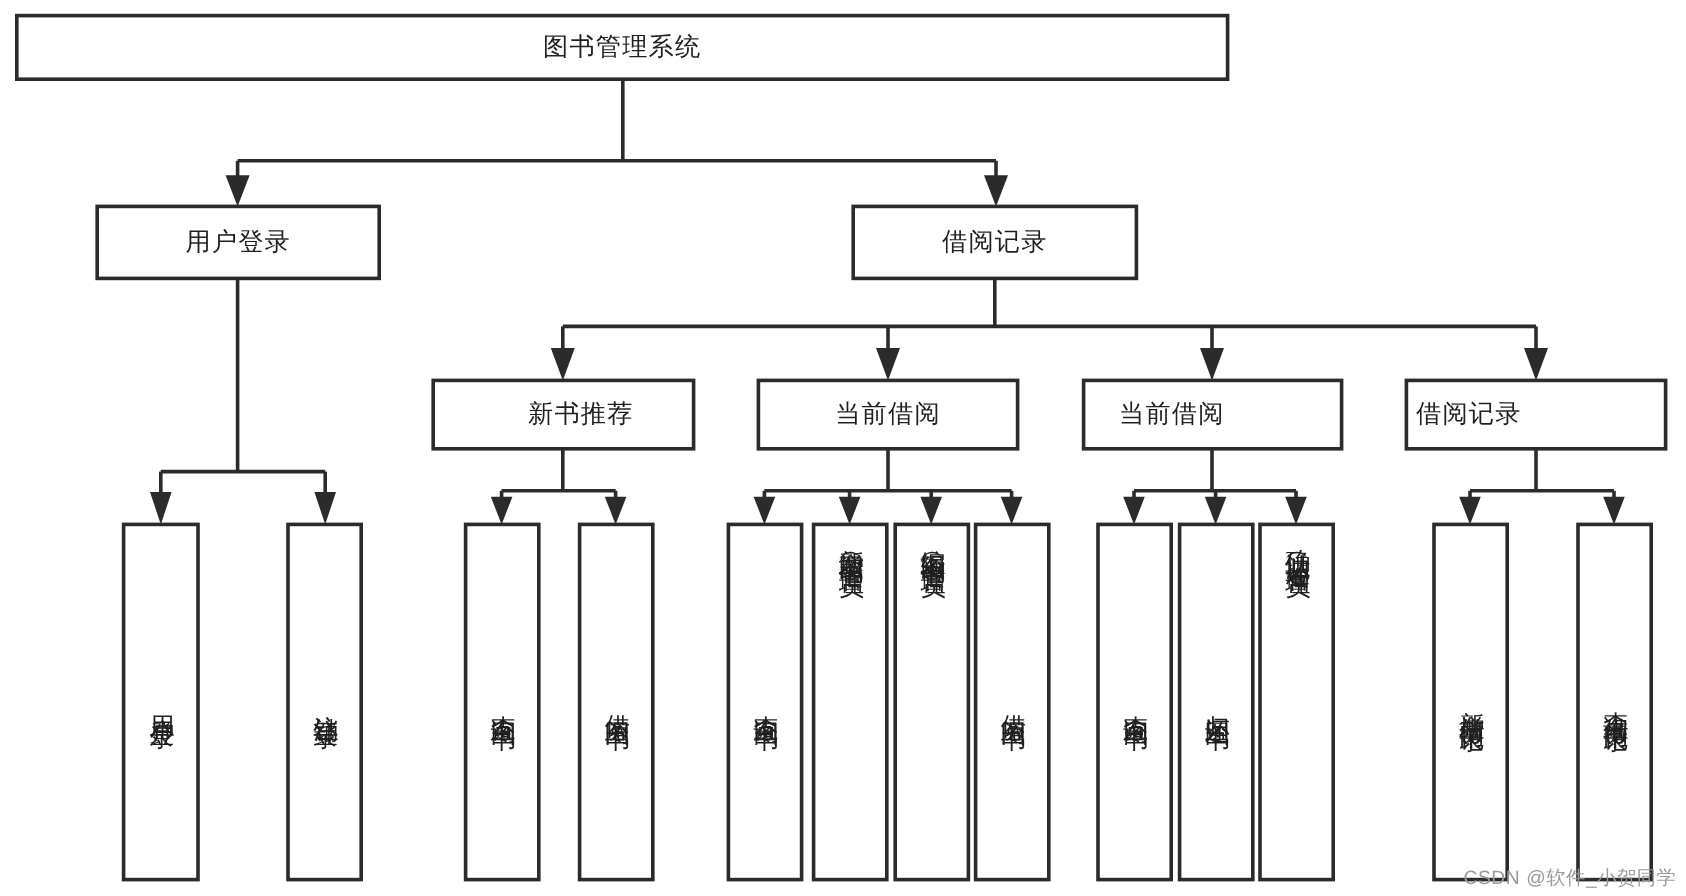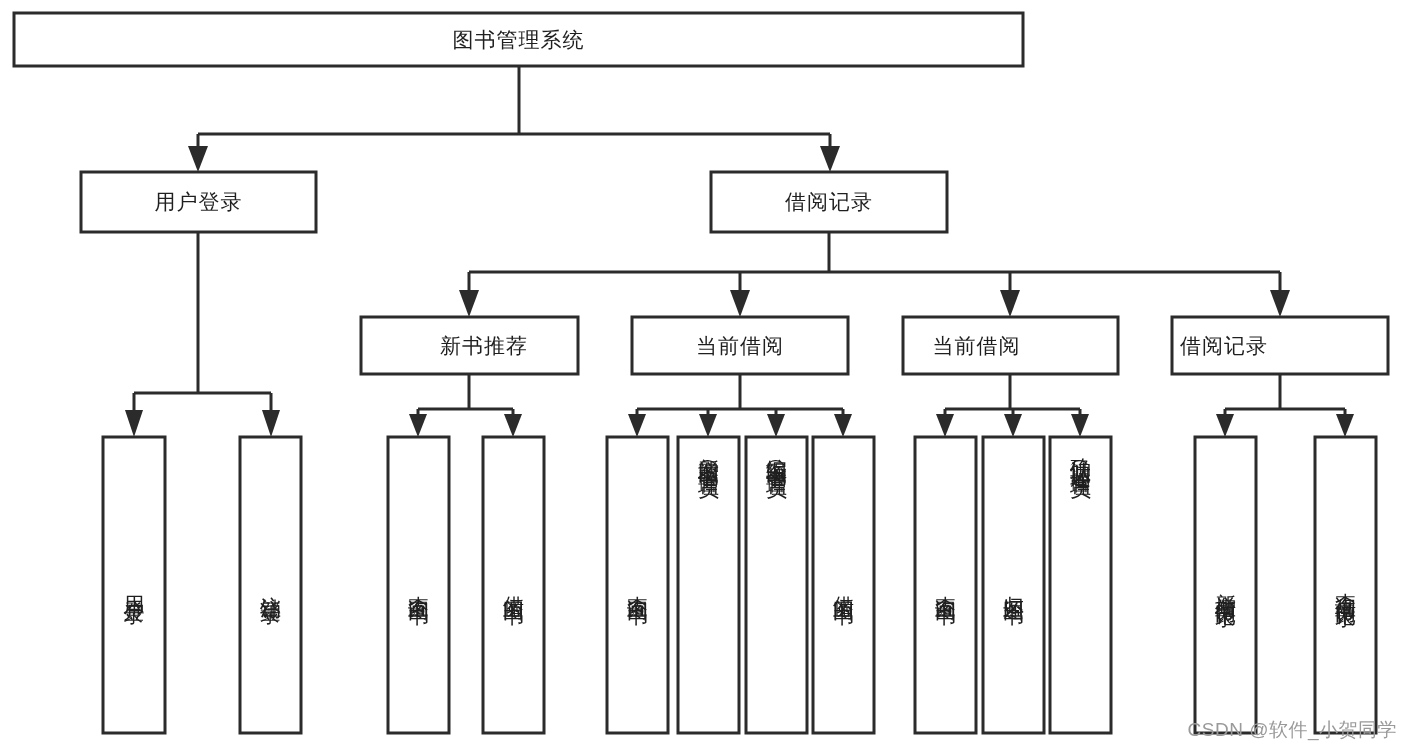--- a/index.html
+++ b/index.html
@@ -66,21 +66,21 @@
     text-align: center;
   }
   .node-label.vertical.top-aligned {
     justify-content: flex-start;
     padding-top: 4px;
   }
   .watermark {
     position: absolute;
     right: 8px;
     bottom: 4px;
-    font-size: 19px;
+    font-size: 16px;
     color: #9a9a9a;
     font-family: "Liberation Sans", "DejaVu Sans", sans-serif;
     white-space: nowrap;
     letter-spacing: 0.5px;
   }
 </style>
 </head>
 <body>
 
 <div id="diagram-root">

